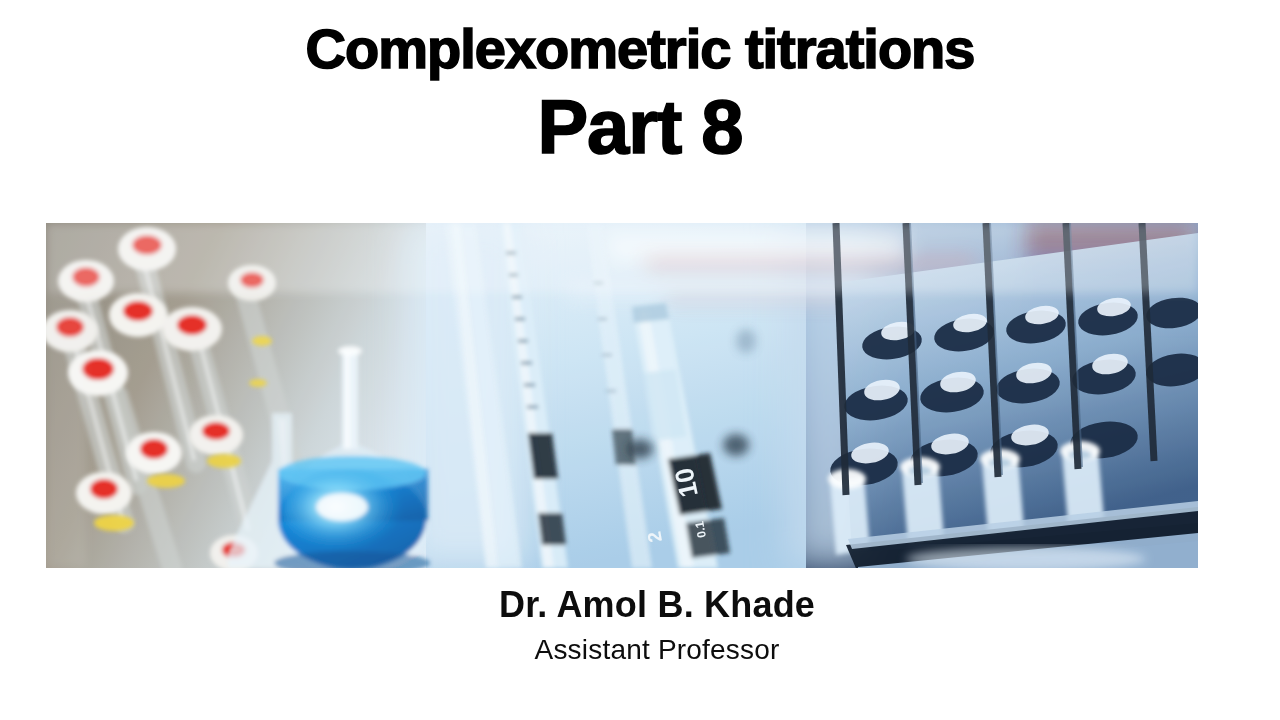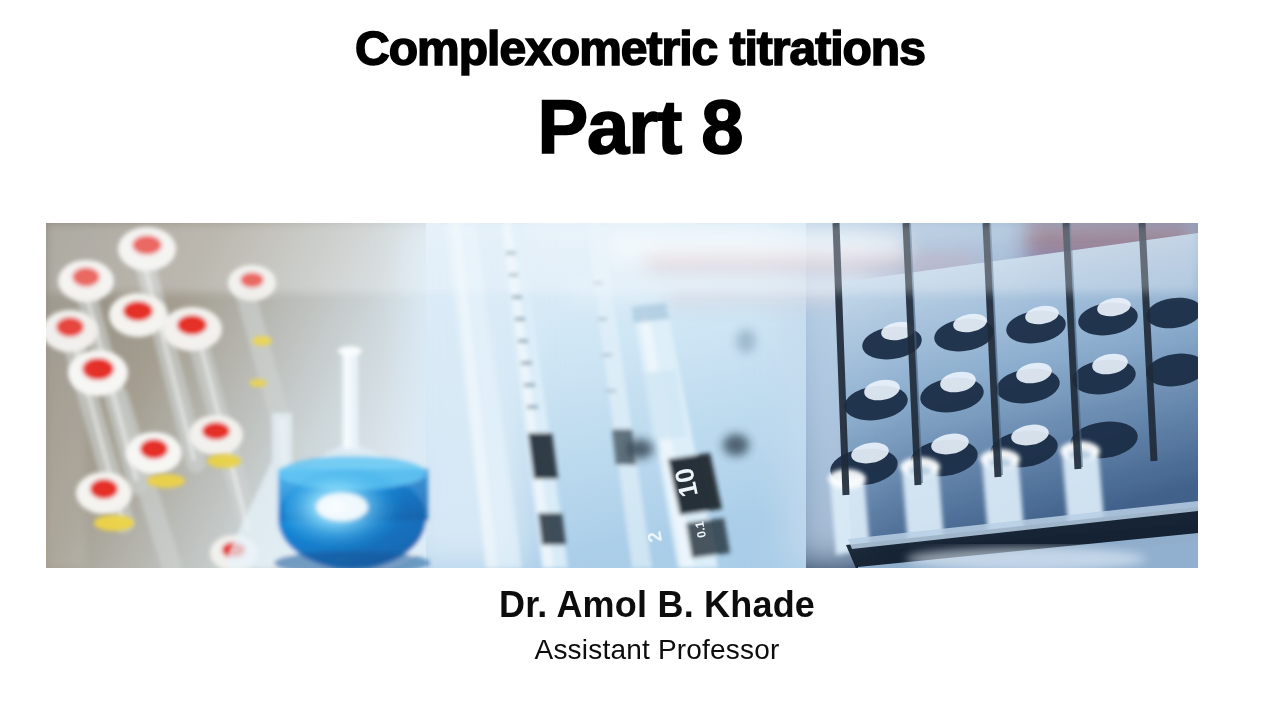--- a/index.html
+++ b/index.html
@@ -33,21 +33,21 @@
   .title-line {
     font-family: "Liberation Sans Narrow", "Liberation Sans", sans-serif;
     font-weight: bold;
     font-size: 74px;
     line-height: 78px;
     color: #000000;
     letter-spacing: -1px;
     -webkit-text-stroke: 1.6px #000;
     white-space: nowrap;
   }
-  .title-line.l1 { font-size: 48px; }
+  .title-line.l1 { font-size: 56px; }
   .title-line.l2 { font-size: 76px; }
 
   
   .photo {
     position: absolute;
     left: 46px;
     top: 223px;
     width: 1152px;
     height: 345px;
     overflow: hidden;

